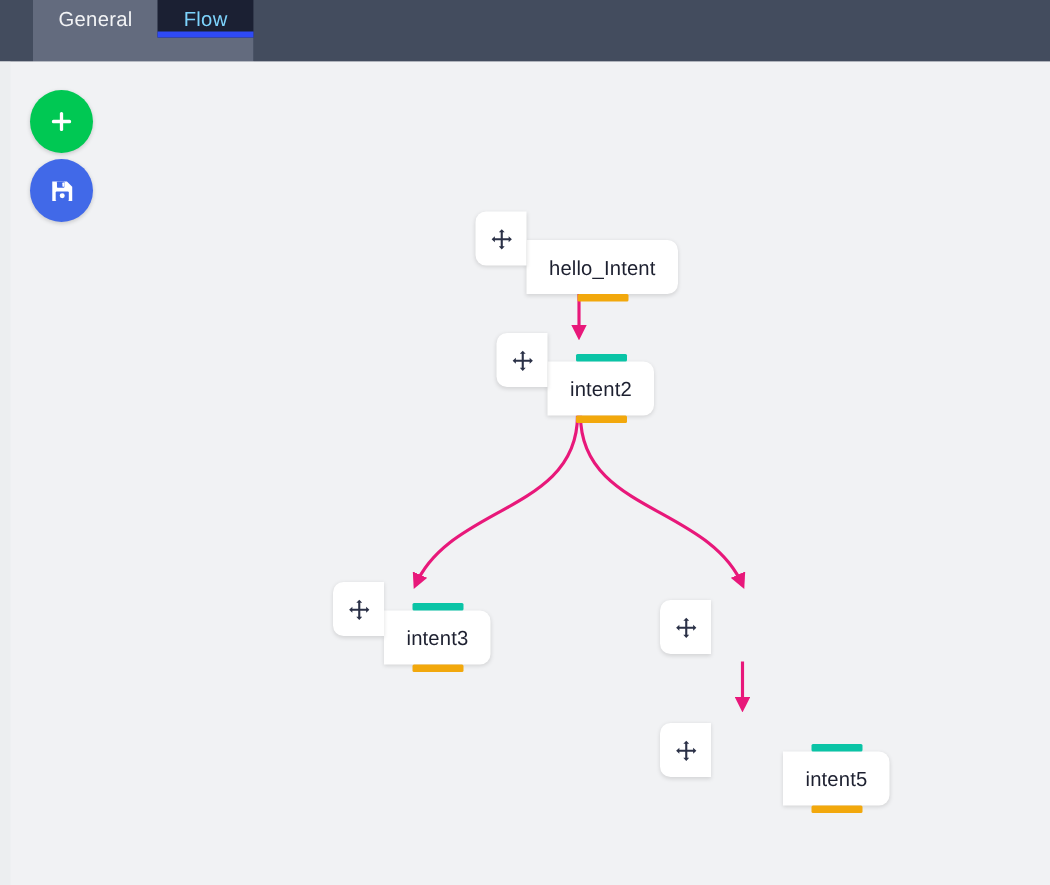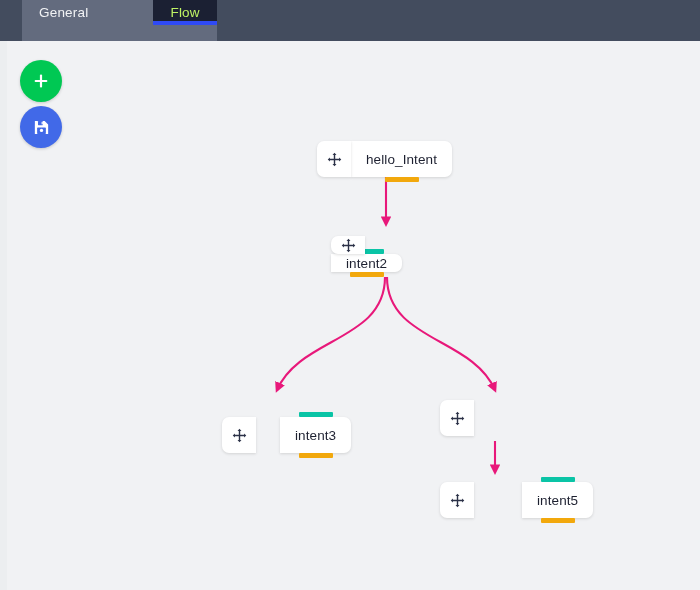--- a/index.html
+++ b/index.html
@@ -53,22 +53,21 @@
     height: 25px;
     color: #f2f3f5;
     font-size: 13.5px;
     letter-spacing: .2px;
     cursor: pointer;
     user-select: none;
     box-sizing: border-box;
   }
   .tab.active {
     background: #1b2033;
-    color: #bef264;
-    margin-left: 48px;
+    color: #7dd3fc;
   }
   .tab.active .tab-underline {
     position: absolute;
     left: 0; bottom: 0;
     width: 100%;
     height: 4px;
     background: #2f4af5;
   }
   .topbar-right-fill {
     flex: 1 1 auto;
@@ -153,20 +152,21 @@
     border-radius: 0 7px 7px 0;
     box-shadow: 0 1px 3px rgba(0,0,0,.13);
     display: flex;
     align-items: center;
     justify-content: center;
     padding: 0 15px;
     min-width: 62px;
     height: 36px;
     box-sizing: border-box;
     z-index: 1;
+    margin-top: 19px;
   }
   .node-label {
     font-size: 13.5px;
     color: #1d2030;
     white-space: nowrap;
     letter-spacing: .1px;
   }
   .port {
     position: absolute;
     left: 50%;
@@ -244,34 +244,34 @@
         <svg width="15" height="15" viewBox="0 0 16 16">
           <path d="M8 0.8 L10.1 3.1 H8.75 V7.25 H12.9 V5.9 L15.2 8 L12.9 10.1 V8.75 H8.75 V12.9 H10.1 L8 15.2 L5.9 12.9 H7.25 V8.75 H3.1 V10.1 L0.8 8 L3.1 5.9 V7.25 H7.25 V3.1 H5.9 Z" fill="#2b3147"></path>
         </svg>
       </div>
       <div class="node-body">
         <span class="node-label">hello_Intent</span>
         <span class="port port-out"></span>
       </div>
     </div>
 
-    <div class="node" style="left:331px; top:195px;flex-direction:column;">
+    <div class="node" style="left:331px; top:181px;">
       <div class="node-handle">
         <svg width="15" height="15" viewBox="0 0 16 16">
           <path d="M8 0.8 L10.1 3.1 H8.75 V7.25 H12.9 V5.9 L15.2 8 L12.9 10.1 V8.75 H8.75 V12.9 H10.1 L8 15.2 L5.9 12.9 H7.25 V8.75 H3.1 V10.1 L0.8 8 L3.1 5.9 V7.25 H7.25 V3.1 H5.9 Z" fill="#2b3147"></path>
         </svg>
       </div>
       <div class="node-body">
         <span class="port port-in"></span>
         <span class="node-label">intent2</span>
         <span class="port port-out"></span>
       </div>
     </div>
 
-    <div class="node" style="left:222px; top:376px;gap:24px;">
+    <div class="node" style="left:222px; top:347px;">
       <div class="node-handle">
         <svg width="15" height="15" viewBox="0 0 16 16">
           <path d="M8 0.8 L10.1 3.1 H8.75 V7.25 H12.9 V5.9 L15.2 8 L12.9 10.1 V8.75 H8.75 V12.9 H10.1 L8 15.2 L5.9 12.9 H7.25 V8.75 H3.1 V10.1 L0.8 8 L3.1 5.9 V7.25 H7.25 V3.1 H5.9 Z" fill="#2b3147"></path>
         </svg>
       </div>
       <div class="node-body">
         <span class="port port-in"></span>
         <span class="node-label">intent3</span>
         <span class="port port-out"></span>
       </div>

